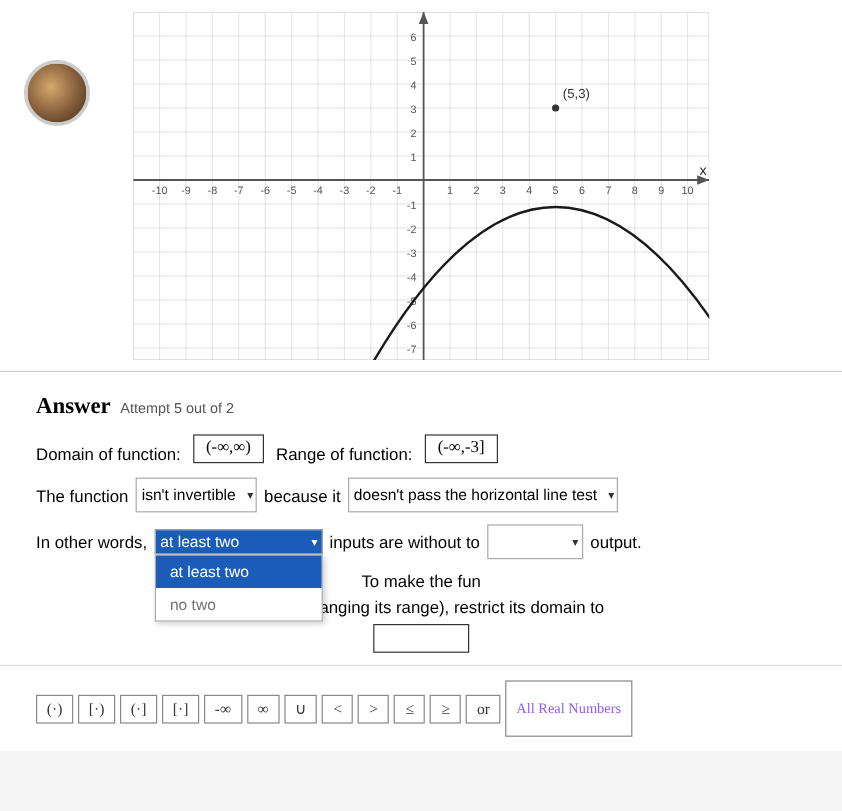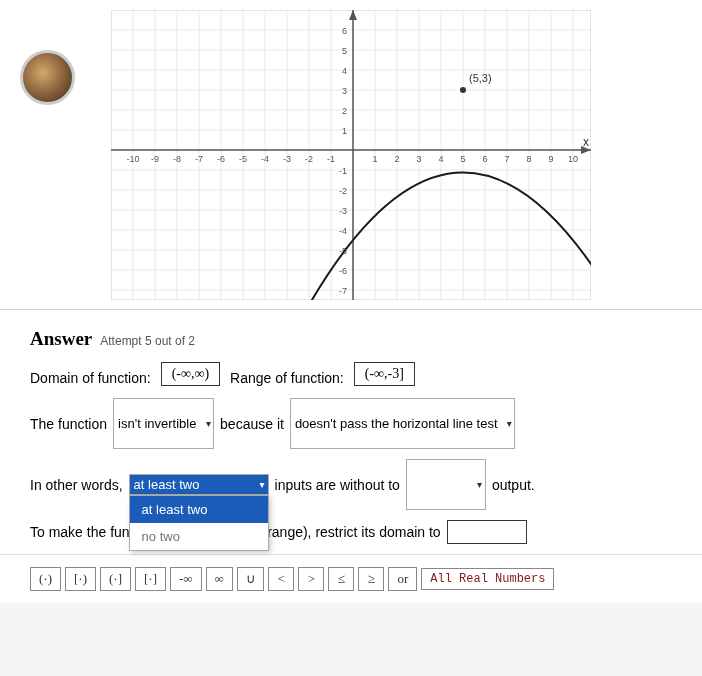--- a/index.html
+++ b/index.html
@@ -98,21 +98,21 @@
       font-size: 14px;
       margin-bottom: 10px;
       font-family: Arial, sans-serif;
       flex-wrap: wrap;
     }
 
     .inline-select {
       border: 1px solid #aaa;
       background: white;
       font-size: 13px;
-      padding: 17px 4px;
+      padding: 6px 4px;
       appearance: none;
       -webkit-appearance: none;
       cursor: pointer;
       font-family: Arial, sans-serif;
     }
 
     .select-wrapper {
       position: relative;
       display: inline-flex;
       align-items: center;
@@ -215,20 +215,21 @@
       color: white;
     }
 
     .to-make-row {
       display: flex;
       align-items: center;
       gap: 6px;
       font-size: 14px;
       font-family: Arial, sans-serif;
       flex-wrap: wrap;
+      flex-direction: column;
     }
 
     .small-input {
       border: 1.5px solid #333;
       width: 80px;
       height: 24px;
       font-size: 13px;
       padding: 2px 4px;
       font-family: Arial, sans-serif;
     }
@@ -252,25 +253,25 @@
       cursor: pointer;
       font-family: Georgia, serif;
       min-width: 26px;
       text-align: center;
       color: #333;
     }
 
     .all-real-btn {
       border: 1.5px solid #888;
       background: white;
-      padding: 3px 8px;
+      padding: 15px 8px;
       font-size: 12px;
       cursor: pointer;
-      font-family: Liberation Mono, monospace;
-      color: #7f1d1d;
+      font-family: Liberation Serif, serif;
+      color: #8b5cf6;
     }
 
     
     .webcam-circle {
       position: absolute;
       top: 50px;
       left: 20px;
       width: 55px;
       height: 55px;
       border-radius: 50%;

